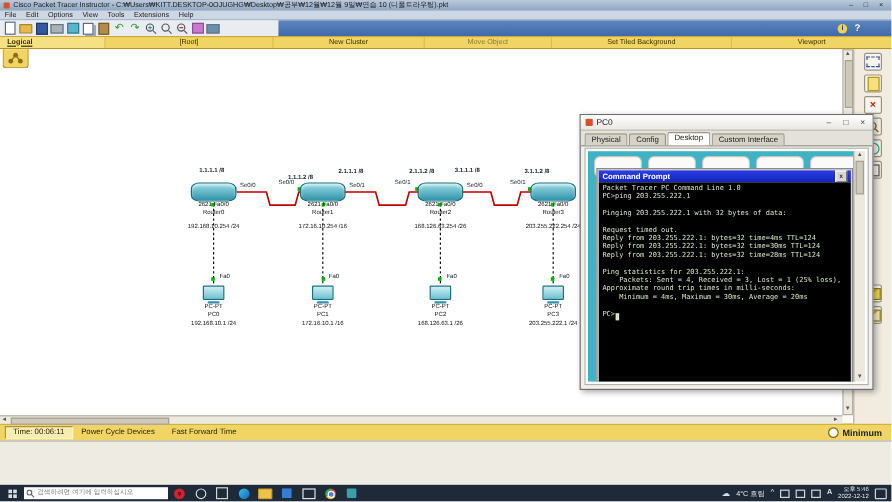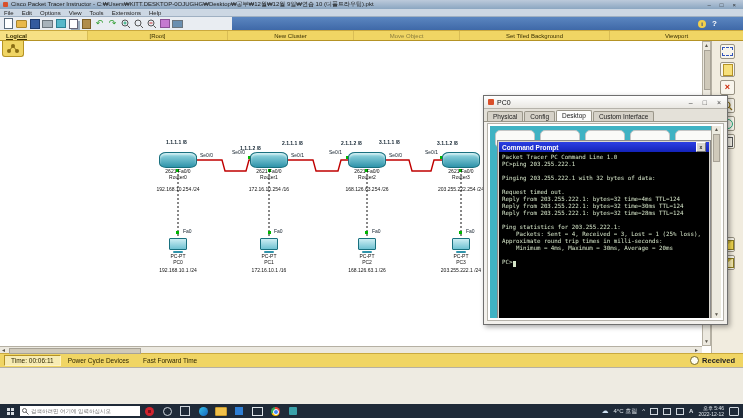--- a/index.html
+++ b/index.html
@@ -449,21 +449,21 @@
     </div>
   </div>
 </div>
 
 <div id="timebar" class="abs">
   <span id="time-box">Time: 00:06:11</span>
   <span class="tb-btn">Power Cycle Devices</span>
   <span class="tb-btn">Fast Forward Time</span>
   <span id="rt-label">
     <span id="rt-clockicon"></span>
-    <span>Received</span>
+    <span>Minimum</span>
   </span>
 </div>
 
 <div id="bottompanel" class="abs">
   
   
   
   
   
   

